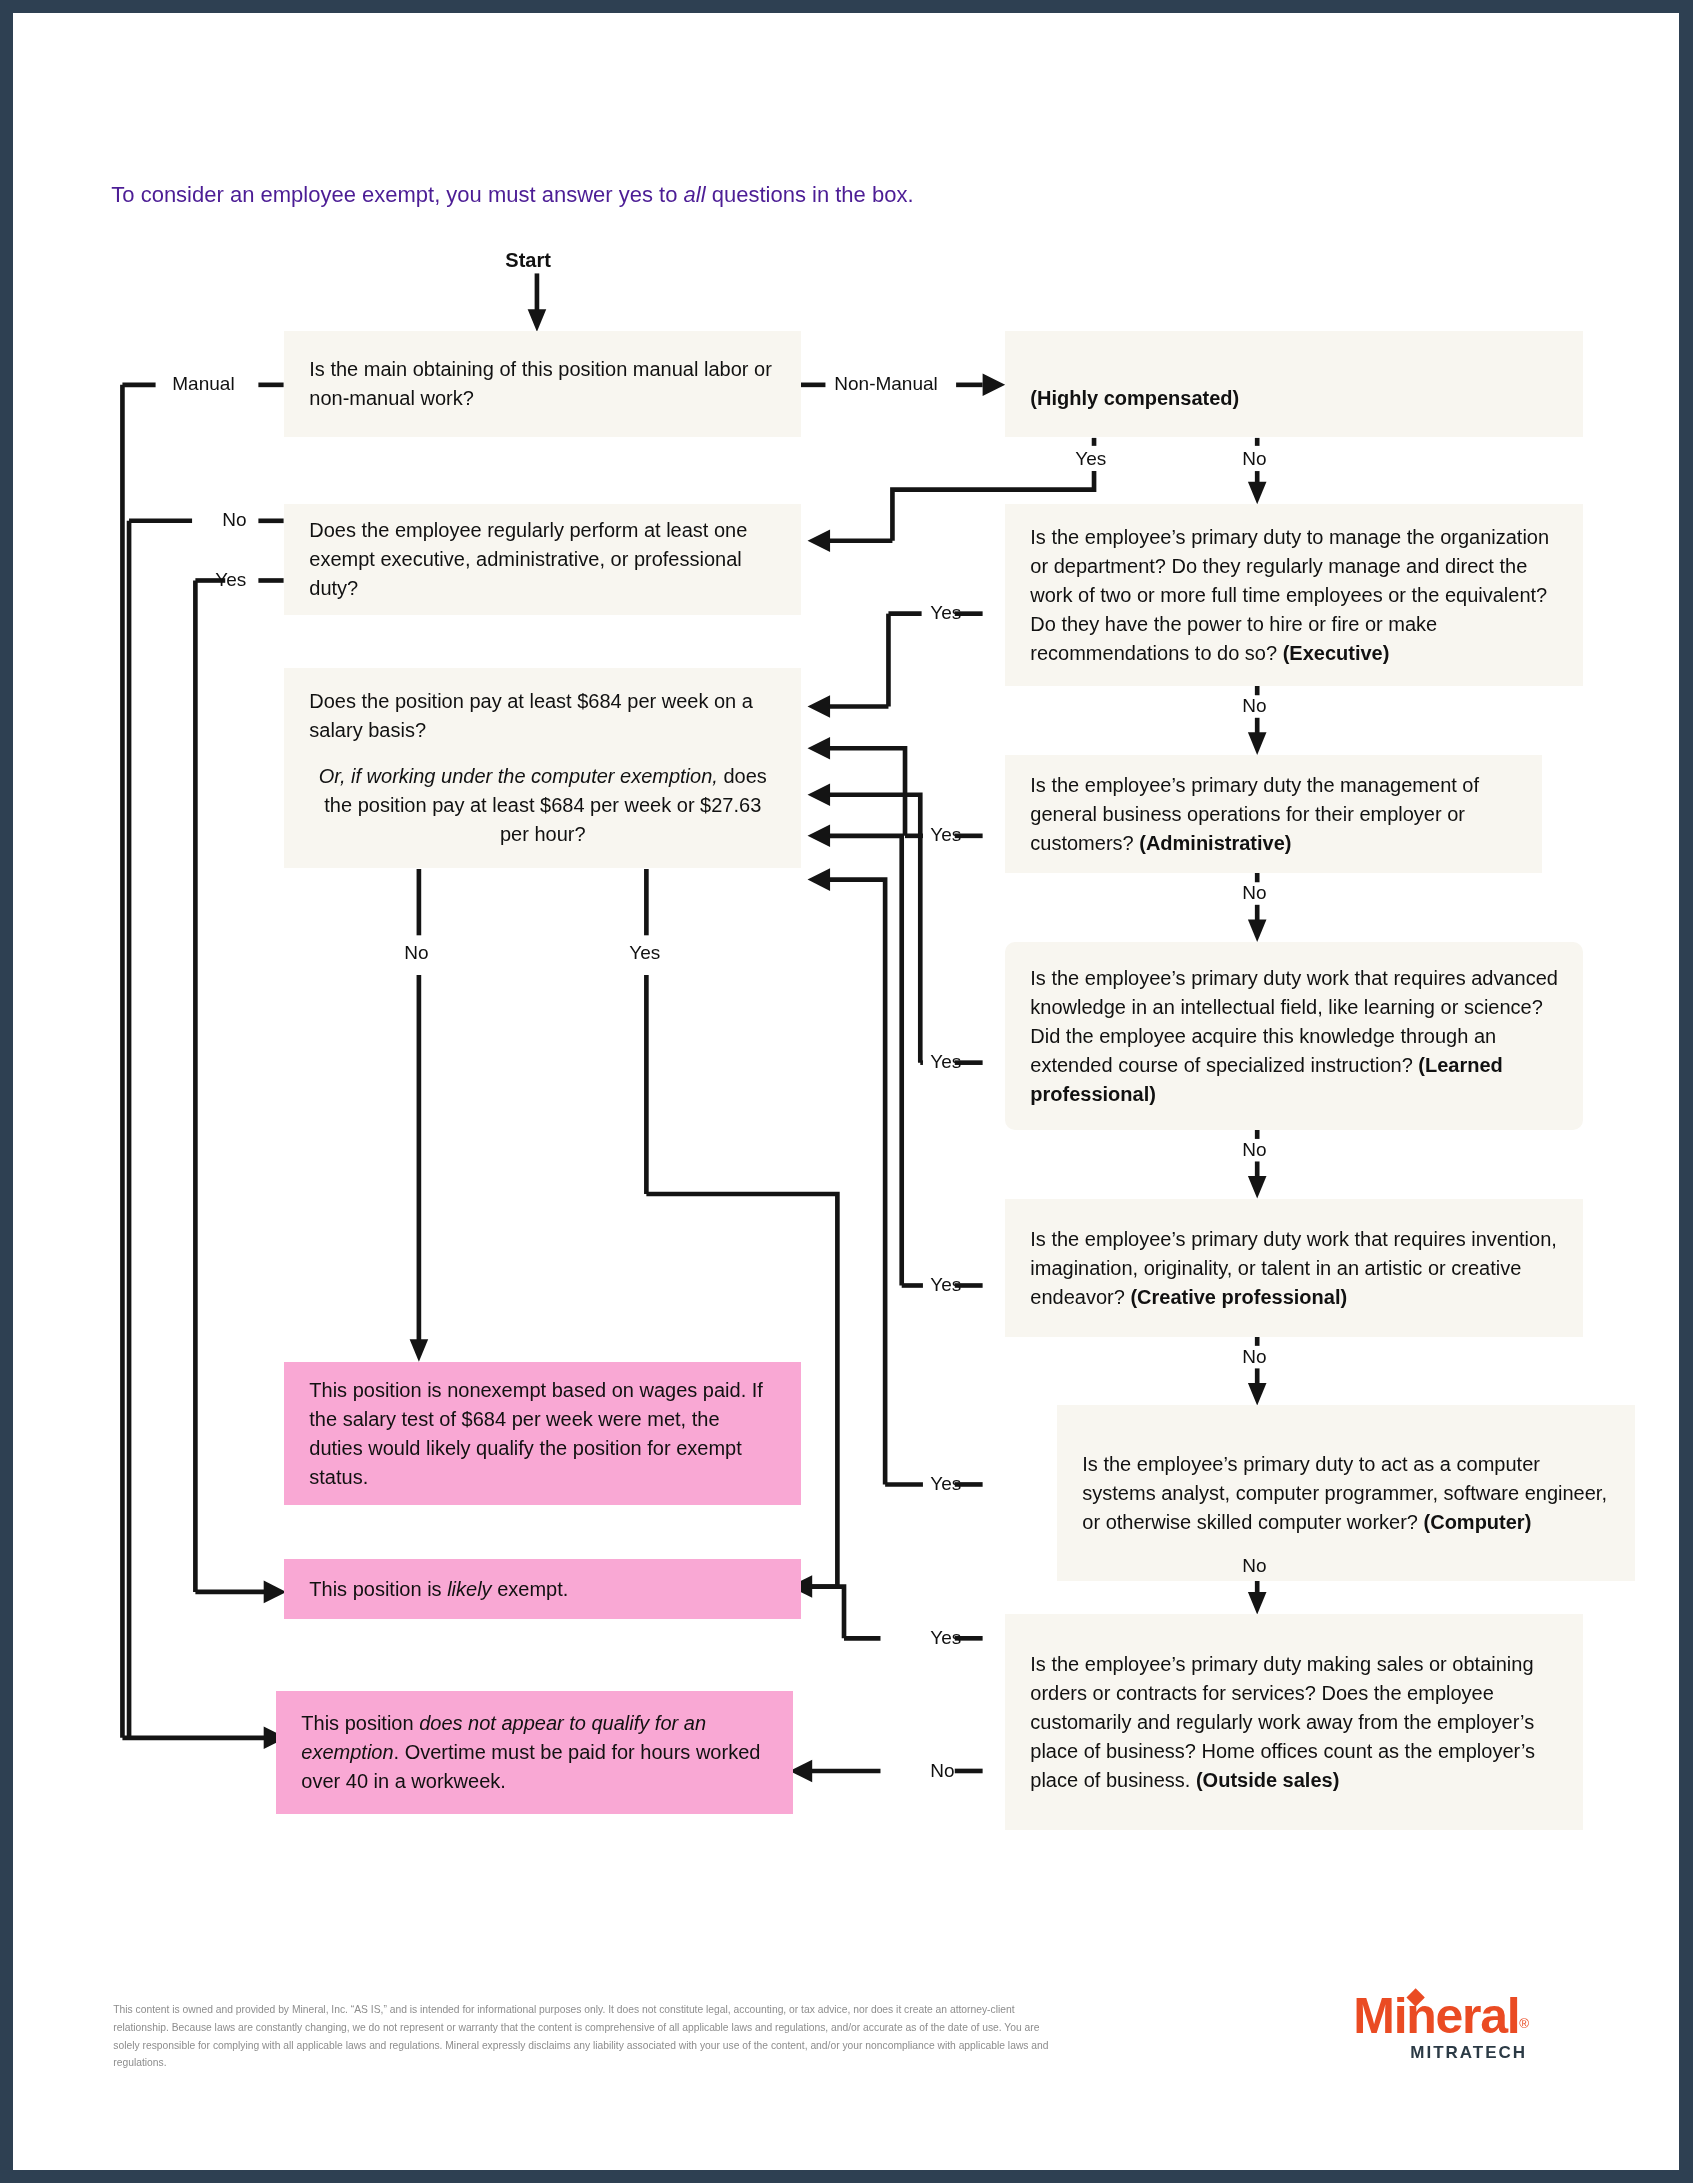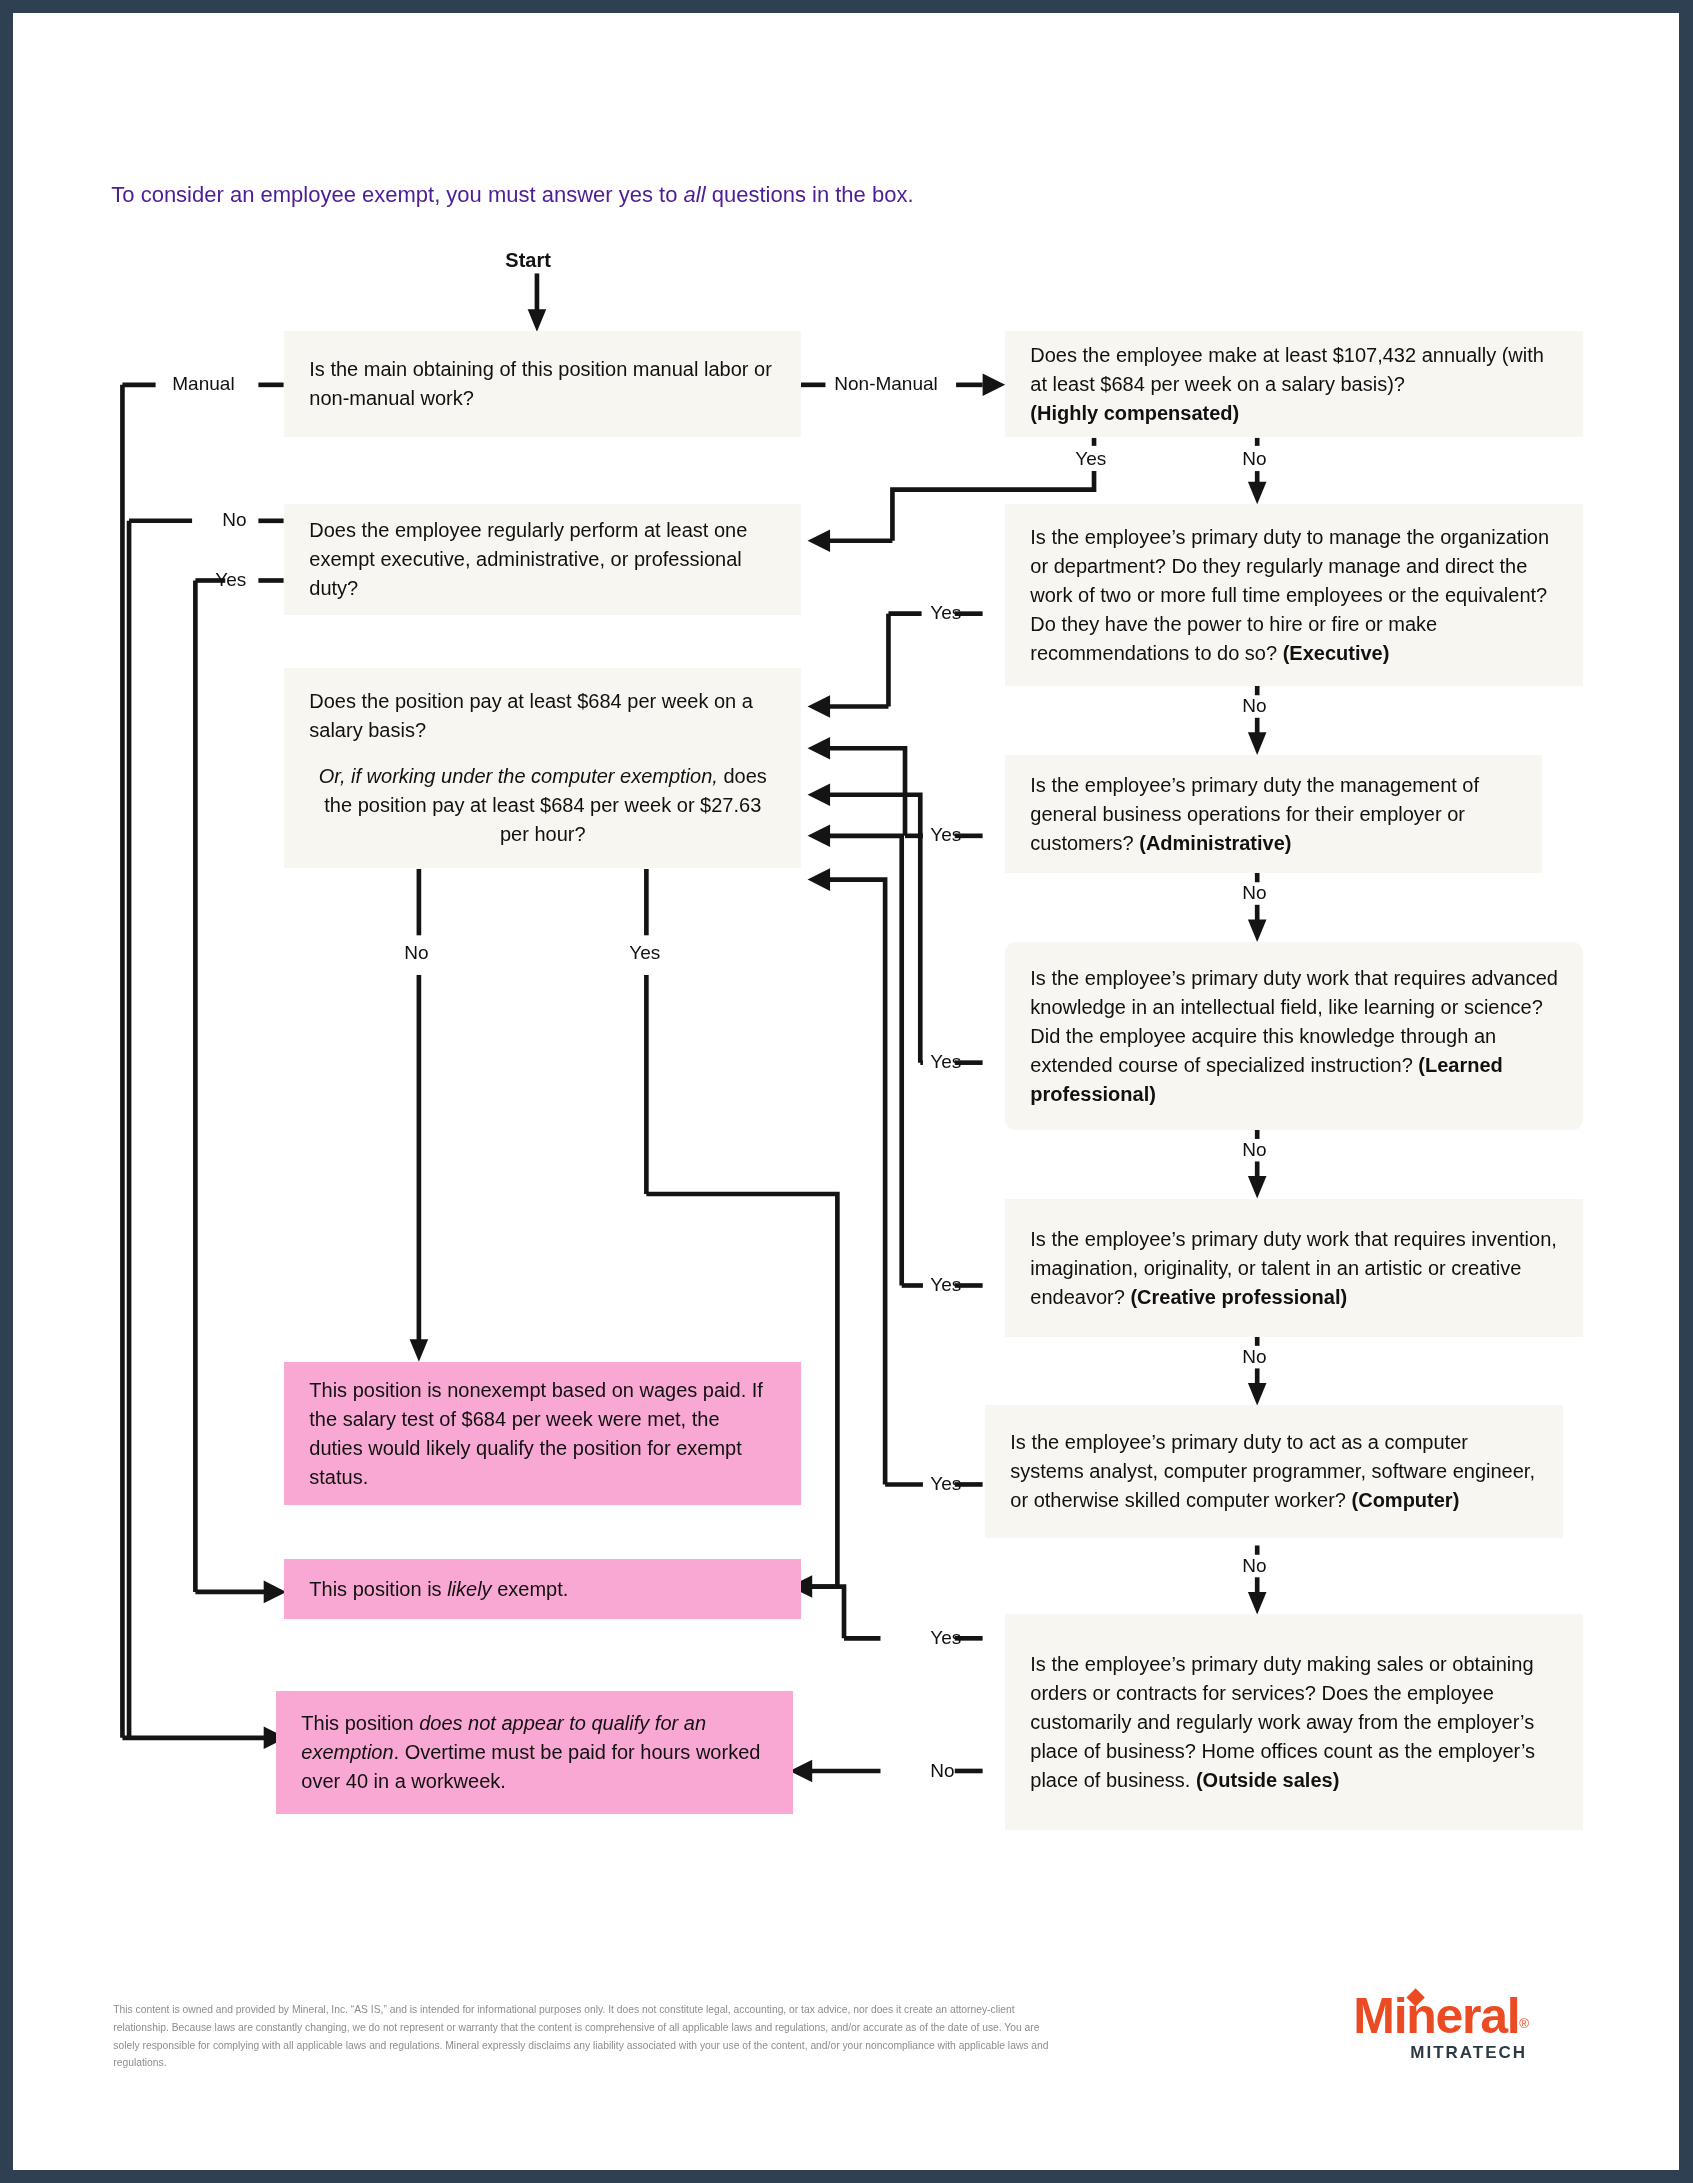--- a/index.html
+++ b/index.html
@@ -201,40 +201,40 @@
 
   <div class="node out" style="left:271px; top:1546px; width:517px; height:60px;">
     <div class="inner"><span>This position is </span><i>likely</i><span> exempt.</span></div>
   </div>
 
   <div class="node out" style="left:263px; top:1678px; width:517px; height:123px;">
     <div class="inner"><span>This position </span><i>does not appear to qualify for an exemption</i><span>. Overtime must be paid for hours worked over 40 in a workweek.</span></div>
   </div>
 
   <div class="node q" style="left:992px; top:318px; width:578px; height:106px;">
-    <div class="inner"><span>Does the employee make at least $107,432 annually (with at least $684 per week on a salary basis)?</span><br><b>(Highly compensated)</b></div>
+    <div class="inner"><br><b>(Highly compensated)</b></div>
   </div>
 
   <div class="node q" style="left:992px; top:491px; width:578px; height:182px;">
     <div class="inner"><span>Is the employee’s primary duty to manage the organization or department? Do they regularly manage and direct the work of two or more full time employees or the equivalent? Do they have the power to hire or fire or make recommendations to do so? </span><b>(Executive)</b></div>
   </div>
 
   <div class="node q" style="left:992px; top:742px; width:537px; height:118px;">
     <div class="inner"><span>Is the employee’s primary duty the management of general business operations for their employer or customers? </span><b>(Administrative)</b></div>
   </div>
 
   <div class="node q" style="left:992px; top:929px; width:578px; height:188px;border-radius:10px;">
     <div class="inner"><span>Is the employee’s primary duty work that requires advanced knowledge in an intellectual field, like learning or science? Did the employee acquire this knowledge through an extended course of specialized instruction? </span><b>(Learned professional)</b></div>
   </div>
 
   <div class="node q" style="left:992px; top:1186px; width:578px; height:138px;">
     <div class="inner"><span>Is the employee’s primary duty work that requires invention, imagination, originality, or talent in an artistic or creative endeavor? </span><b>(Creative professional)</b></div>
   </div>
 
-  <div class="node q" style="left:972px; top:1392px; width:578px; height:133px;">
+  <div class="node q" style="left:1044px; top:1392px; width:578px; height:176px;">
     <div class="inner"><span>Is the employee’s primary duty to act as a computer systems analyst, computer programmer, software engineer, or otherwise skilled computer worker? </span><b>(Computer)</b></div>
   </div>
 
   <div class="node q" style="left:992px; top:1601px; width:578px; height:216px;">
     <div class="inner"><span>Is the employee’s primary duty making sales or obtaining orders or contracts for services? Does the employee customarily and regularly work away from the employer’s place of business? Home offices count as the employer’s place of business. </span><b>(Outside sales)</b></div>
   </div>
 
   <div class="elabel" style="left:159px; top:360px;">Manual</div>
   <div class="elabel" style="left:821px; top:360px;">Non-Manual</div>
   <div class="elabel" style="left:1062px; top:435px;">Yes</div>

